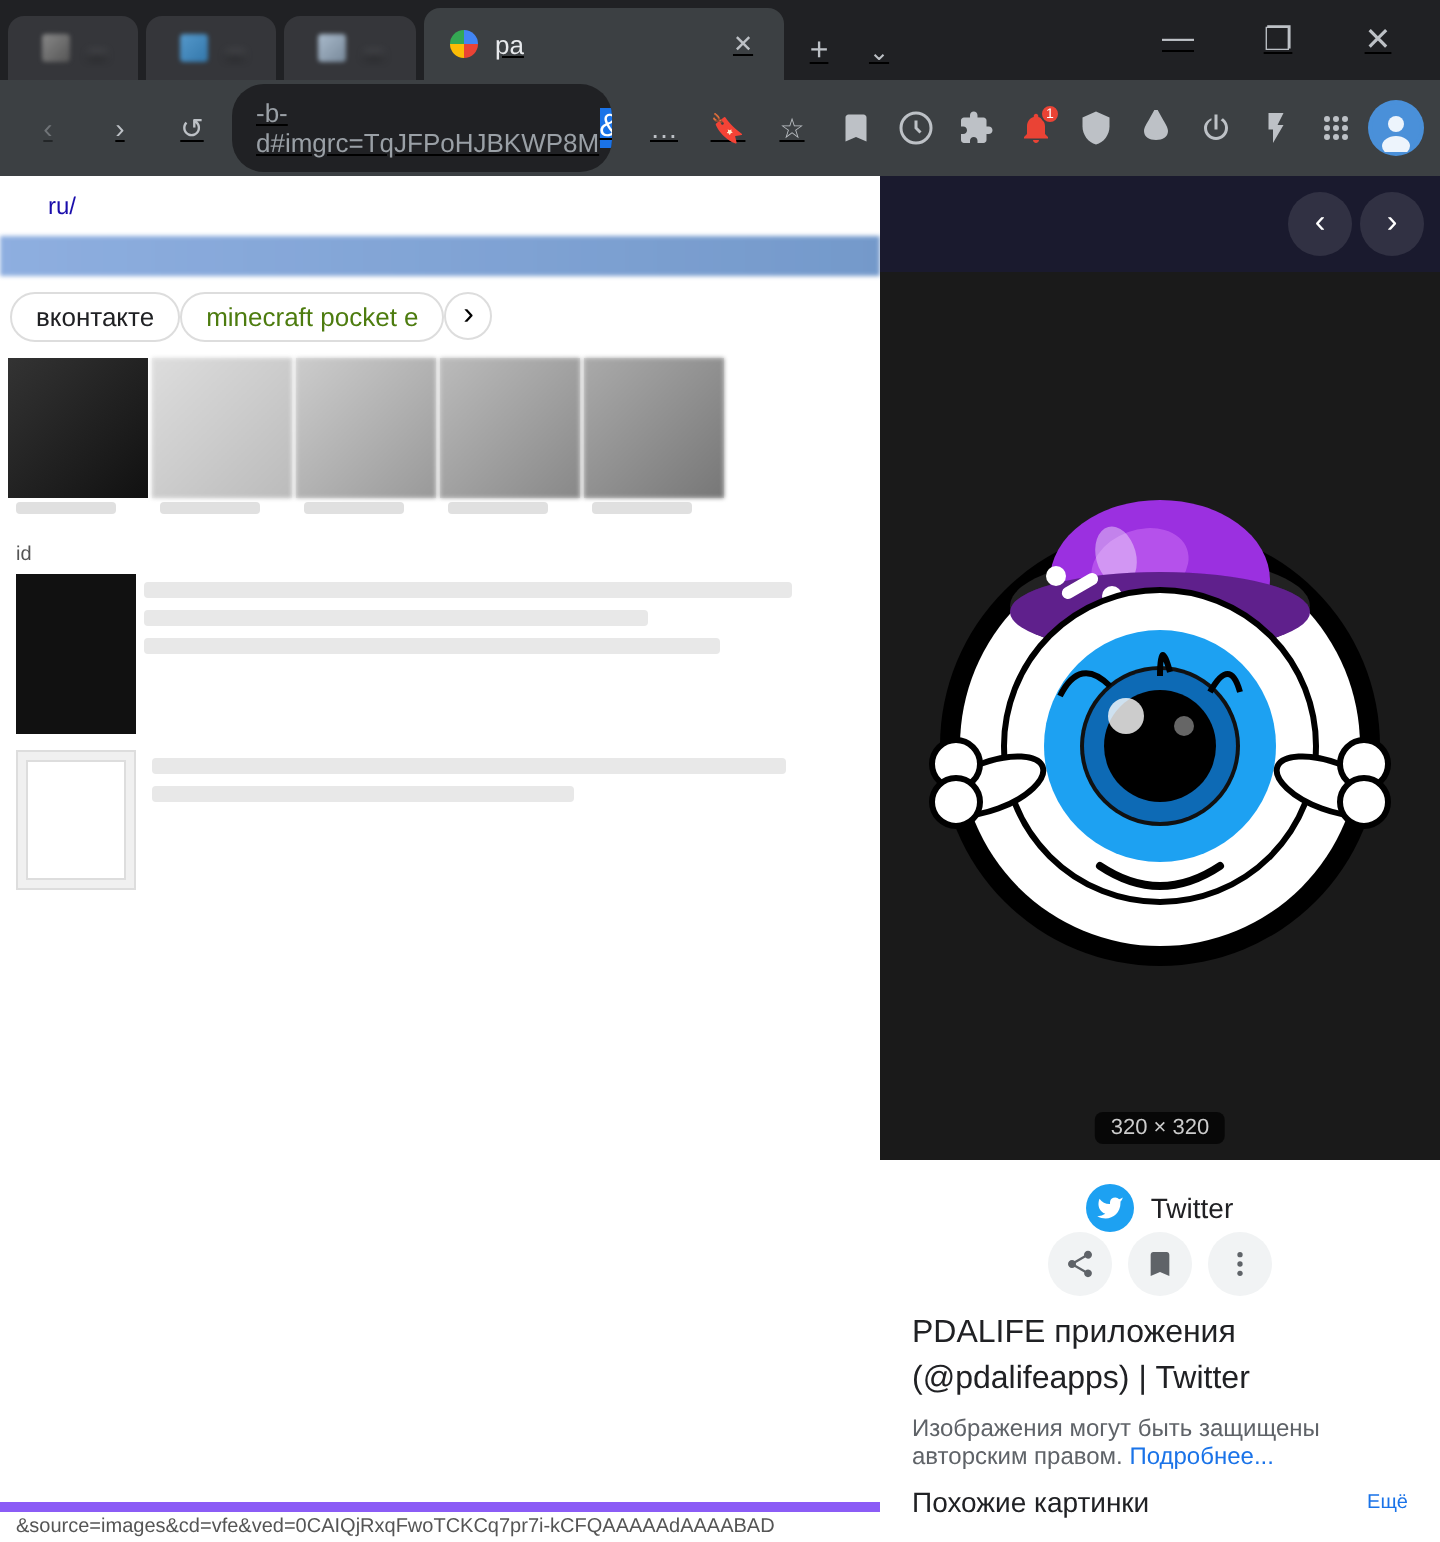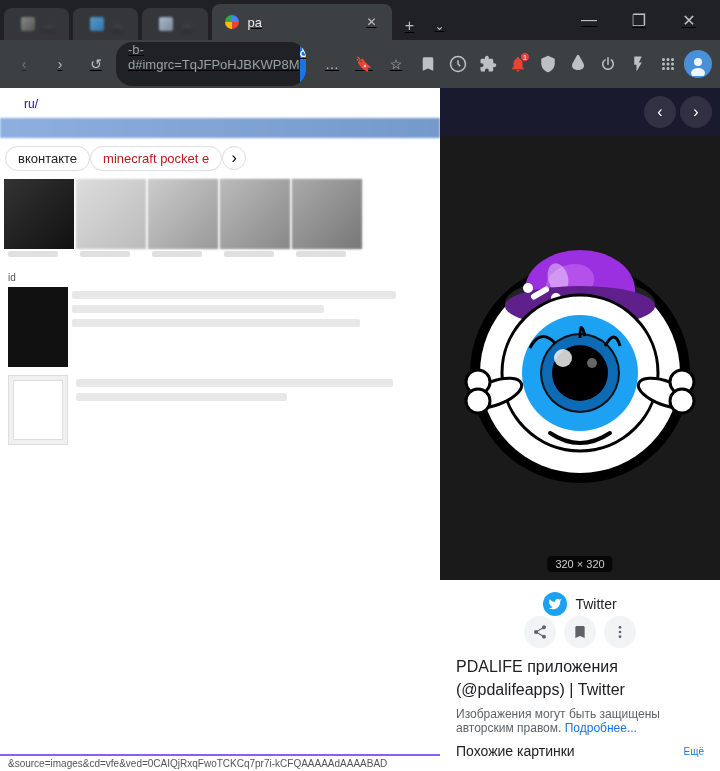--- a/index.html
+++ b/index.html
@@ -146,20 +146,21 @@
       flex-shrink: 0;
     }
     .nav-btn.disabled { opacity: 0.4; }
 
     .address-bar {
       flex: 1;
       height: 44px;
       background: #202124;
       border-radius: 16px;
       display: flex;
+      align-items: center;
       padding: 0 12px;
       overflow: hidden;
     }
     .address-selected {
       background: #1a73e8;
       color: #fff;
       padding: 1px 0;
     }
 
     .address-icons {
@@ -529,21 +530,21 @@
   <div class="left-panel">
 
     <div style="padding:6px 24px;background:#fff;">
       <span class="google-url">ru/</span>
     </div>
 
     <div style="height:20px;background:linear-gradient(90deg,#5f8dd3,#3a6fb5);margin:0 0 4px 0;opacity:0.7;filter:blur(1px);"></div>
 
     <div style="display:flex;gap:0;padding:4px 5px;background:#fff;flex-wrap:wrap;">
       <div style="border:1px solid #ddd;border-radius:16px;padding:4px 12px;font-size:13px;color:#202124;cursor:pointer;background:#fff;">вконтакте</div>
-      <div style="border:1px solid #ddd;border-radius:16px;padding:4px 12px;font-size:13px;color:#b91c1c;cursor:pointer;background:#fff;max-width:140px;overflow:hidden;white-space:nowrap;">minecraft pocket e</div>
+      <div style="border:1px solid #ddd;border-radius:16px;padding:4px 12px;font-size:13px;color:#4d7c0f;cursor:pointer;background:#fff;max-width:140px;overflow:hidden;white-space:nowrap;">minecraft pocket e</div>
       <div style="width:24px;height:24px;border:1px solid #ddd;border-radius:50%;display:flex;align-items:center;justify-content:center;cursor:pointer;">›</div>
     </div>
 
     <div style="display:flex;gap:2px;padding:4px;background:#fff;">
 
       <div style="width:70px;height:85px;background:#111;flex-shrink:0;">
         <div style="width:100%;height:70px;background:linear-gradient(135deg,#333 0%,#111 100%);"></div>
         <div style="height:15px;background:#fff;padding:2px 4px;">
           <div style="height:6px;background:#e0e0e0;width:80%;border-radius:2px;"></div>
         </div>
@@ -597,21 +598,21 @@
 
           <div style="width:50px;height:60px;background:#fff;border:1px solid #ddd;"></div>
         </div>
         <div style="flex:1;padding:4px;">
           <div style="height:8px;background:#e8e8e8;border-radius:2px;width:90%;margin-bottom:6px;"></div>
           <div style="height:8px;background:#e8e8e8;border-radius:2px;width:60%;"></div>
         </div>
       </div>
     </div>
 
-    <div style="position:absolute;bottom:0;left:0;right:0;background:rgba(255,255,255,0.95);padding:2px 8px;font-size:10px;color:#555;border-top:2px solid #8b5cf6;white-space:nowrap;overflow:hidden;text-overflow:ellipsis;">
+    <div style="position:absolute;bottom:0;left:0;right:0;background:rgba(255,255,255,0.95);padding:2px 8px;font-size:10px;color:#555;border-top:5px solid #8b5cf6;white-space:nowrap;overflow:hidden;text-overflow:ellipsis;">
       &amp;source=images&amp;cd=vfe&amp;ved=0CAIQjRxqFwoTCKCq7pr7i-kCFQAAAAAdAAAABAD
     </div>
   </div>
 
   <div class="image-panel">
 
     <div class="image-viewer-nav">
       <div class="nav-arrow">‹</div>
       <div class="nav-arrow">›</div>
     </div>

